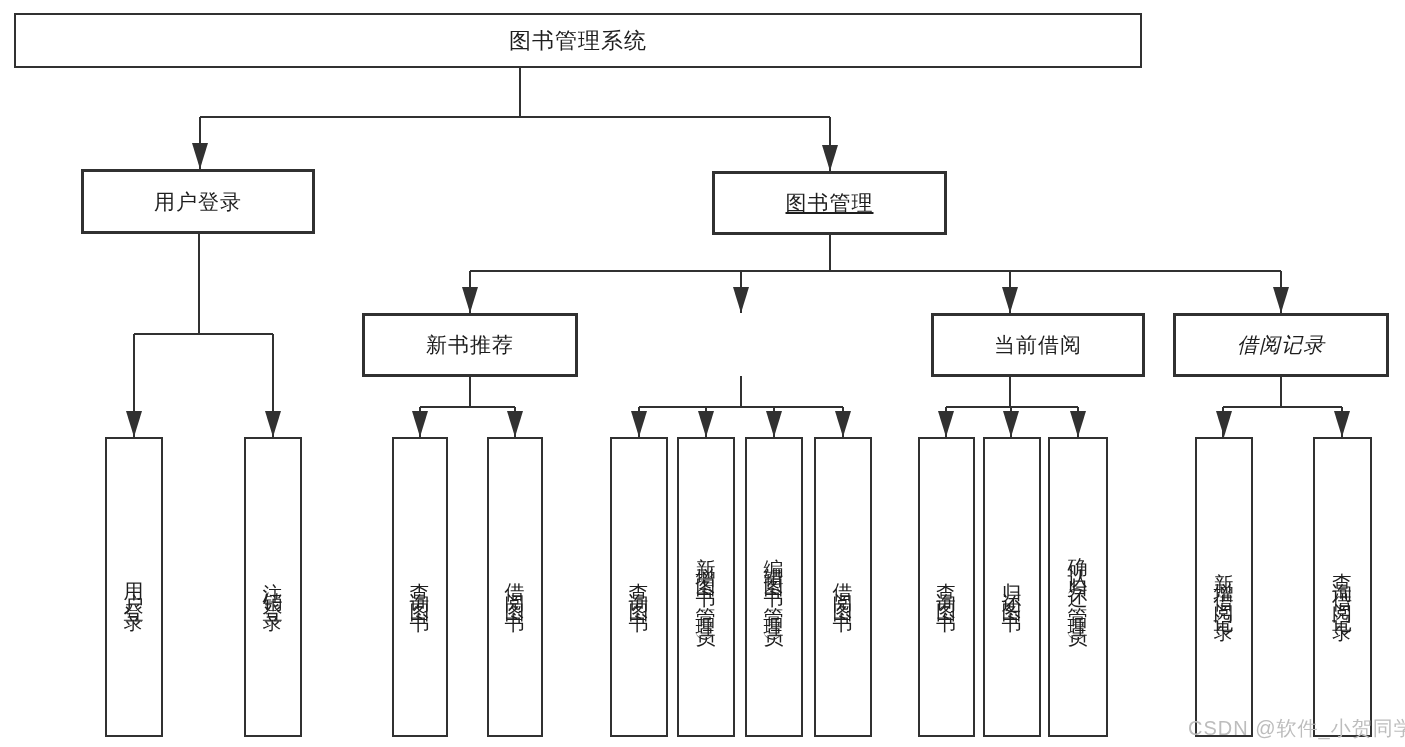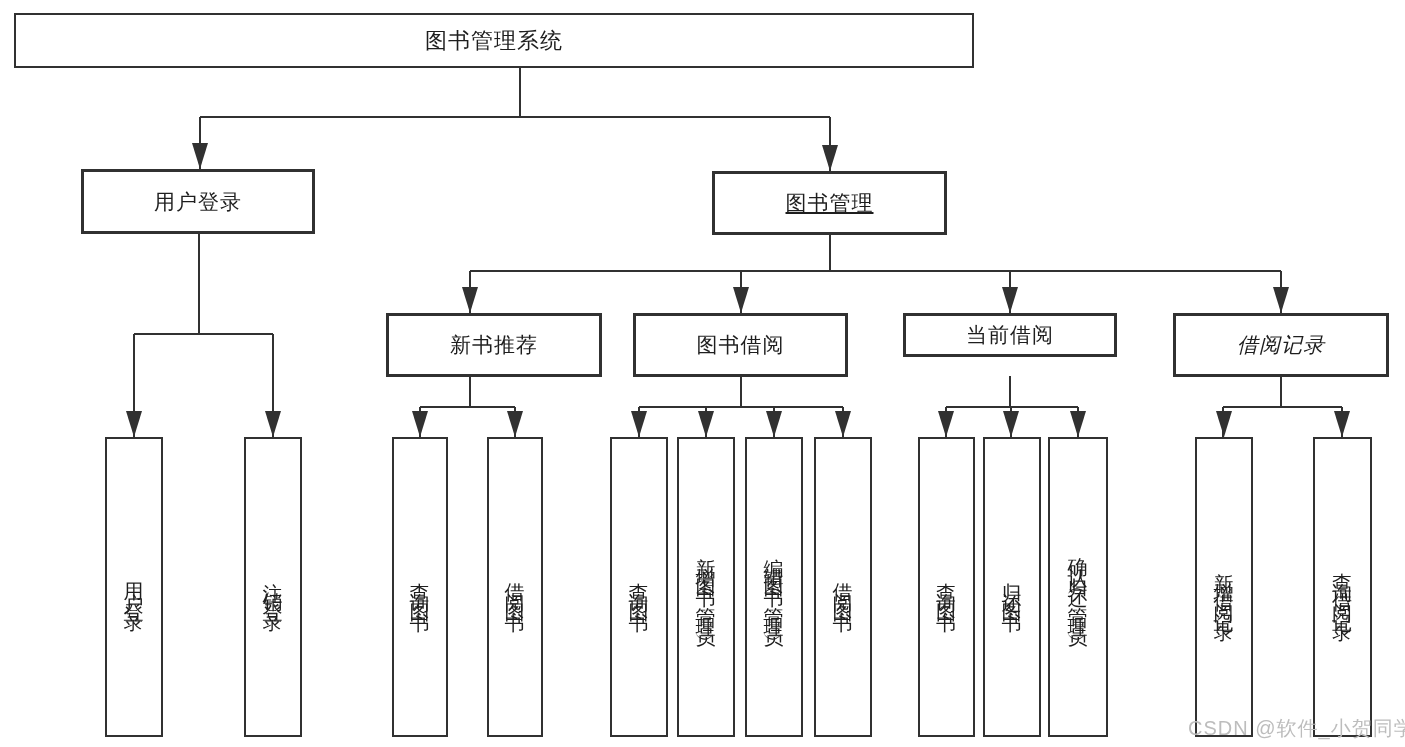--- a/index.html
+++ b/index.html
@@ -59,38 +59,35 @@
       <polygon points="766,411 782,411 774,437"></polygon>
       <polygon points="835,411 851,411 843,437"></polygon>
       <polygon points="938,411 954,411 946,437"></polygon>
       <polygon points="1003,411 1019,411 1011,437"></polygon>
       <polygon points="1070,411 1086,411 1078,437"></polygon>
       <polygon points="1216,411 1232,411 1224,437"></polygon>
       <polygon points="1334,411 1350,411 1342,437"></polygon>
     </g>
   </svg>
 
-  <div class="hbox root" style="left:14px;top:13px;width:960px;height:55px;">
+  <div class="hbox root" style="left:14px;top:13px;width:1128px;height:55px;">
     <span>图书管理系统</span>
   </div>
 
   <div class="hbox" style="left:81px;top:169px;width:234px;height:65px;">
     <span>用户登录</span>
   </div>
   <div class="hbox" style="left:712px;top:171px;width:235px;height:64px;text-decoration:underline;">
     <span>图书管理</span>
   </div>
 
-  <div class="hbox" style="left:362px;top:313px;width:216px;height:64px;margin-left:24px;">
+  <div class="hbox" style="left:362px;top:313px;width:216px;height:64px;">
     <span>新书推荐</span>
   </div>
-  <div class="hbox" style="left:633px;top:313px;width:215px;height:64px;">
-    <span>图书借阅</span>
-  </div>
-  <div class="hbox" style="left:903px;top:313px;width:214px;height:44px;">
+  <div class="hbox" style="left:931px;top:313px;width:214px;height:64px;">
     <span>当前借阅</span>
   </div>
   <div class="hbox" style="left:1173px;top:313px;width:216px;height:64px;font-style:italic;">
     <span>借阅记录</span>
   </div>
 
   <div class="vbox" style="left:105px;width:58px;">
     <span class="vtext">用户登录</span>
   </div>
   <div class="vbox" style="left:244px;width:58px;">

